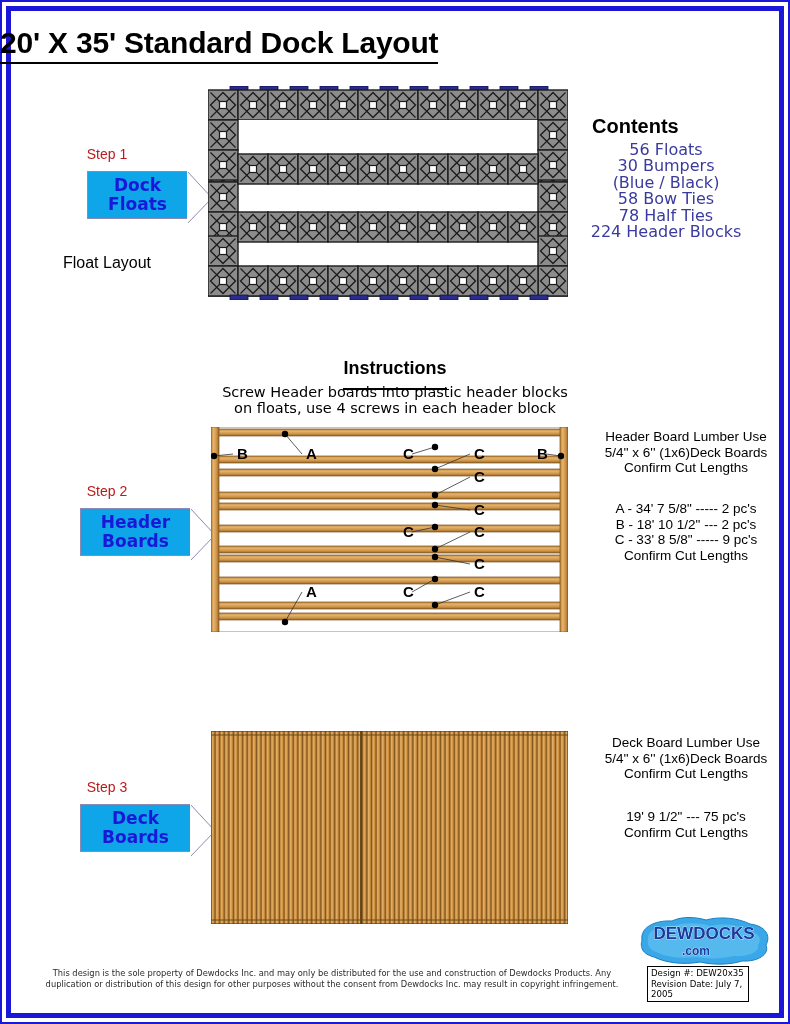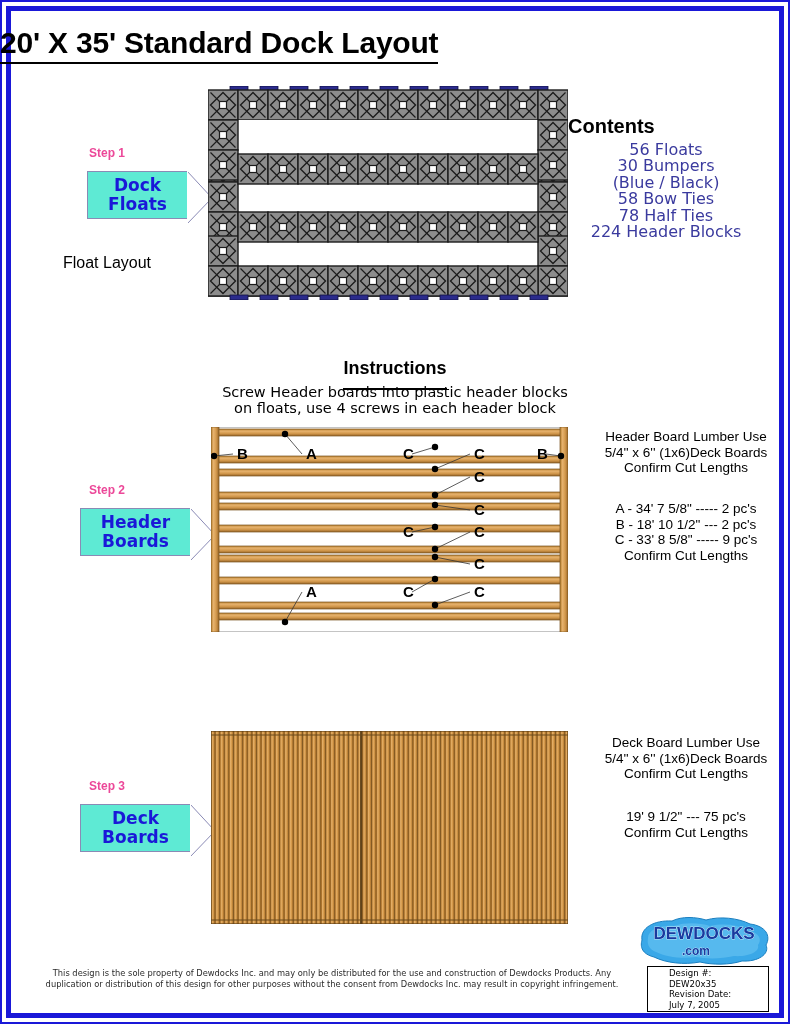--- a/index.html
+++ b/index.html
@@ -29,47 +29,47 @@
   
   #title{
     left:0;top:26px;width:790px;
     font-size:30px;font-weight:bold;color:#000;
     letter-spacing:-0.2px;
   }
   #title span{border-bottom:2px solid #000;padding-bottom:3px;}
 
   
   .step-num{
-    font-size:12px;font-weight:bold;color:#ec4899;text-align:center;
+    font-size:14px;font-weight:normal;color:#b91c1c;text-align:center;
     width:130px;
   }
   .banner{
     width:100px;padding:4px 0 4px 0;
     position:relative;
     border:1px solid #8a8ab5;border-right:none;
-    background:#5eead4;
+    background:#0ea5e9;
     text-align:center;
     box-sizing:border-box;
   }
   .banner .btxt{
     font-size:17px;font-weight:bold;color:#1a18d8;line-height:19px;
     font-family:"DejaVu Sans", sans-serif;
   }
   .banner .tip{
     position:absolute;left:99px;top:-1px;
     width:0;height:0;
   }
   .banner .tip svg{display:block;}
 
   .plain-label{font-size:16px;font-weight:normal;color:#000;width:160px;text-align:center;}
 
   
   #contents-h{
     font-size:20px;font-weight:bold;color:#000;
-    left:568px;top:115px;
+    left:592px;top:115px;
   }
   #contents-list{
     left:560px;top:142px;width:212px;text-align:center;
     color:#3a3a9e;font-size:16px;line-height:16.4px;
     font-family:"DejaVu Sans", sans-serif;
   }
   #contents-list div{white-space:nowrap;}
 
   
   #instr-h{
@@ -103,24 +103,24 @@
   
   #logo{left:634px;top:914px;width:140px;height:52px;}
 
   
   #footer{
     left:32px;top:968px;width:600px;
     font-size:8.3px;color:#2b2b2b;line-height:10.5px;text-align:center;
     font-family:"DejaVu Sans", sans-serif;
   }
   #designbox{
-    left:647px;top:966px;width:122px;
+    left:647px;top:966px;width:102px;
     border:1px solid #000;background:#fff;
     font-size:8.6px;line-height:10.5px;color:#000;
-    padding:1px 21px;box-sizing:border-box;
+    padding:1px 3px;box-sizing:border-box;
     font-family:"DejaVu Sans", sans-serif;
   }
 </style>
 </head>
 <body>
 
 <div id="page">
   <div id="page-inner"></div>
 </div>
 

